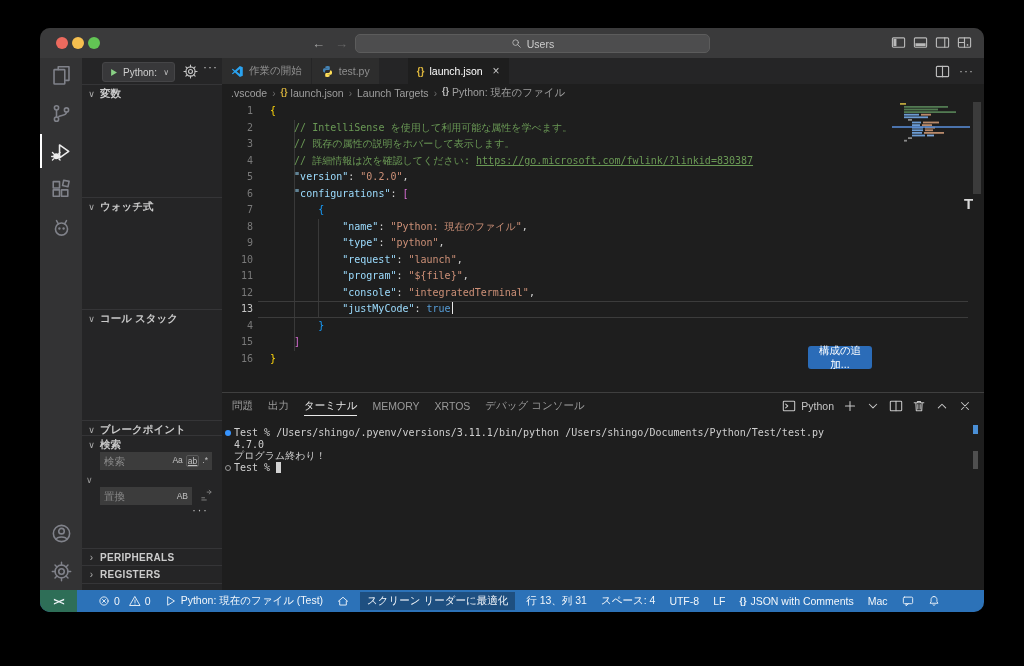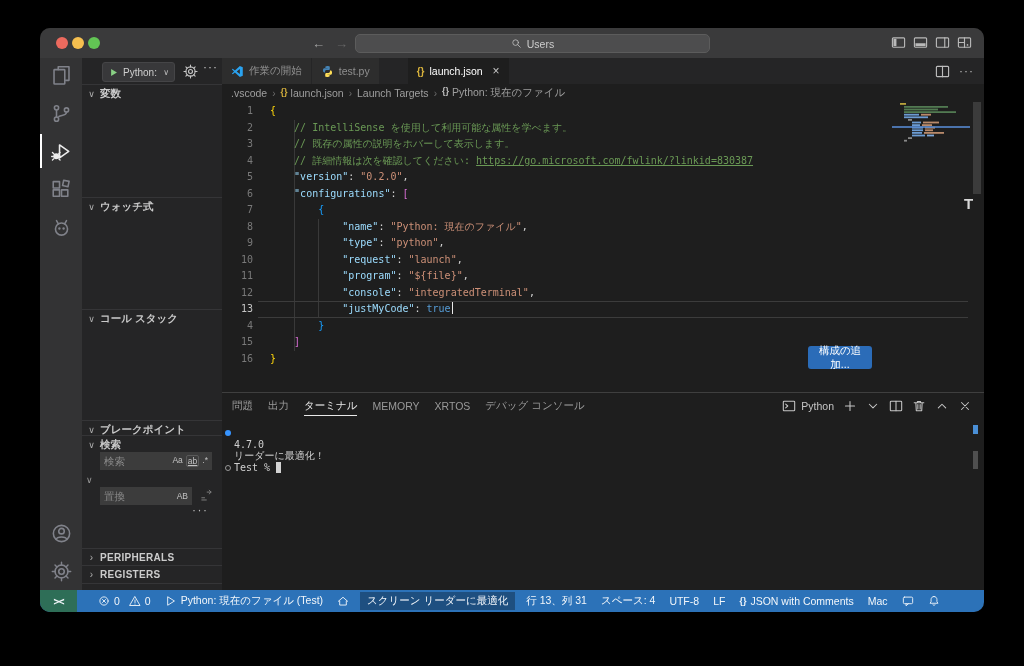--- a/index.html
+++ b/index.html
@@ -459,23 +459,23 @@
               <span class="pa-ic"><svg viewBox="0 0 16 16" fill="none" stroke="currentColor" stroke-width="1.2" stroke-linecap="round" stroke-linejoin="round">
                   <path d="M3.8 10.2L8 6l4.2 4.2"></path>
                 </svg></span>
               <span class="pa-ic"><svg viewBox="0 0 16 16" fill="none" stroke="currentColor" stroke-width="1.2" stroke-linecap="round" stroke-linejoin="round">
                   <path d="M4 4l8 8M12 4l-8 8"></path>
                 </svg></span>
             </div>
           <div class="terminal" id="terminal">
             <div class="t-mark"></div>
             <div class="t-thumb"></div>
-          <div class="t-line" style="top: 34px;"><span class="t-dot filled"></span></div>
+          <div class="t-line" style="top: 34px;"><span class="t-dot filled"></span><span class="t-text">Test % /Users/shingo/.pyenv/versions/3.11.1/bin/python /Users/shingo/Documents/Python/Test/test.py</span></div>
               <div class="t-line" style="top: 45.7px;"><span class="t-text">4.7.0</span></div>
-              <div class="t-line" style="top: 57.4px;"><span class="t-text">リーダーに最適化！</span></div>
+              <div class="t-line" style="top: 57.4px;"><span class="t-text">プログラム終わり！</span></div>
               <div class="t-line" style="top: 69.1px;"><span class="t-dot hollow"></span><span class="t-text">Test % </span><span class="t-caret"></span></div>
             </div>
         </div>
       </div>
     </div>
 
     <div class="statusbar" style="background: rgb(44, 114, 184);">
       <div class="sb-left" id="sb-left">
           <div class="remote" style="background: rgb(46, 110, 87);">
             <span class="remote-txt">&gt;&lt;</span>

